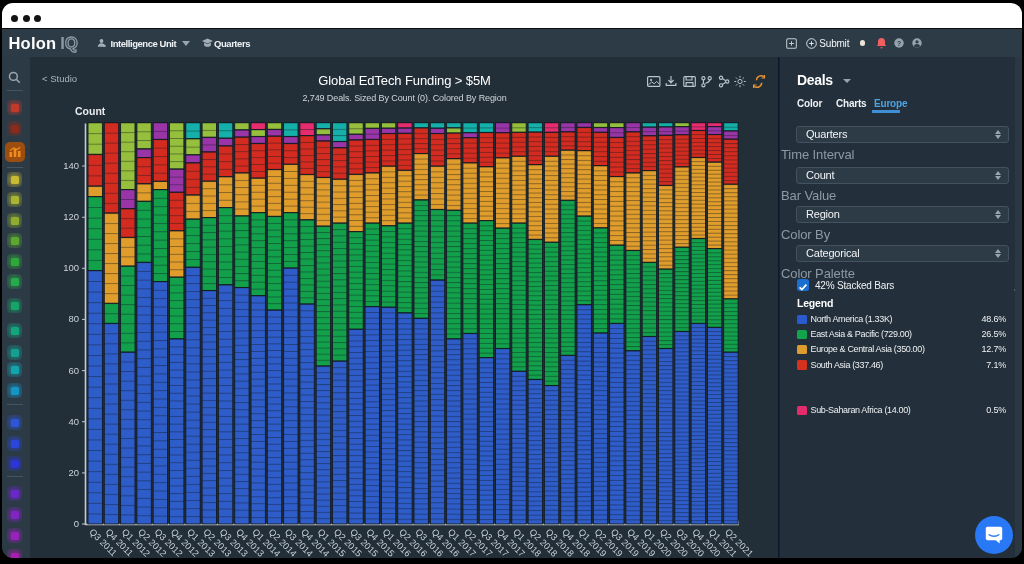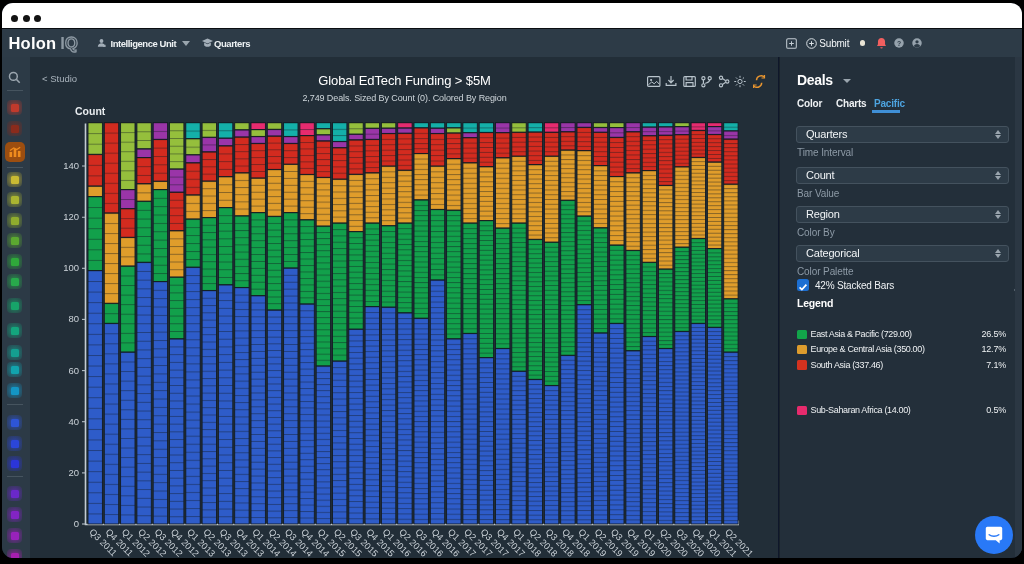--- a/index.html
+++ b/index.html
@@ -15,21 +15,21 @@
 #logo { left:6.5px; font-size:16.5px; font-weight:bold; letter-spacing:0.2px; color:#fdfdfd; }
 #logo .iq { color:#8d99a3; margin-left:4px; }
 #logo .q { color:transparent; -webkit-text-stroke:1.3px #8d99a3; }
 .navitem { font-size:9.5px; font-weight:bold; letter-spacing:-0.45px; color:#eef2f4; }
 #sidebar { position:absolute; left:0; top:54px; width:28px; height:501px; background:#2c3a46; }
 #content { position:absolute; left:28px; top:54px; width:748px; height:501px; background:#222e38; }
 #rpanel { position:absolute; left:777px; top:54px; width:242.5px; height:501px; background:#232f3a;
   border-left:1.5px solid #18212a; color:#e8ecef; }
 .sdiv { position:absolute; left:5px; width:16px; height:1px; background:#46545f; }
 
-.rlabel { position:absolute; left:17px; font-size:10px; letter-spacing:-0.1px; color:#8d9aa6;text-align:center; }
+.rlabel { position:absolute; left:1px; font-size:13px; letter-spacing:-0.1px; color:#8d9aa6;text-align:center; }
 .dd { position:absolute; left:16px; width:213px; height:17px; background:#2d3b47;
   border:1px solid #44525e; border-radius:3px; color:#f1f4f6; font-size:11px;
   line-height:15px; padding-left:9px; letter-spacing:-0.2px; }
 .dd i { position:absolute; right:7px; top:3px; width:0; height:0;
   border-left:3.2px solid transparent; border-right:3.2px solid transparent;
   border-bottom:4px solid #9aa5ae; }
 .dd b { position:absolute; right:7px; bottom:3px; width:0; height:0;
   border-left:3.2px solid transparent; border-right:3.2px solid transparent;
   border-top:4px solid #9aa5ae; }
 .tab { position:absolute; top:40.5px; font-size:10px; font-weight:bold; letter-spacing:-0.2px; color:#eef1f3; }
@@ -676,40 +676,45 @@
         </svg>
       </div>
   </div>
 
   <div id="rpanel">
     <div style="position:absolute;left:17px;top:15px;font-size:14px;font-weight:bold;letter-spacing:-0.3px;color:#fdfdfd">Deals
       <span style="display:inline-block;vertical-align:2.5px;margin-left:7px;width:0;height:0;border-left:4px solid transparent;border-right:4px solid transparent;border-top:4.5px solid #9aa5ae"></span>
     </div>
     <div class="tab" style="left:17px">Color</div>
     <div class="tab" style="left:56px">Charts</div>
-    <div class="tab" style="left:94px;color:#4da4e0">Pacific</div>
+    <div class="tab" style="left:94px;color:#4da4e0">Europe</div>
     <div style="position:absolute;left:92px;top:53px;width:28px;height:2.5px;background:#3f8fd6"></div>
 
     <div class="dd" style="top:69px">Quarters<i></i><b></b></div>
     <div class="rlabel" style="top:90px">Time Interval</div>
     <div class="dd" style="top:110px">Count<i></i><b></b></div>
     <div class="rlabel" style="top:131px">Bar Value</div>
     <div class="dd" style="top:149px">Region<i></i><b></b></div>
     <div class="rlabel" style="top:170px">Color By</div>
     <div class="dd" style="top:188px">Categorical<i></i><b></b></div>
     <div class="rlabel" style="top:209px">Color Palette</div>
 
     <div style="position:absolute;left:17px;top:222px;width:12px;height:12px;border-radius:2.5px;background:#1c6fd2">
       <svg width="12" height="12" viewBox="0 0 12 12" fill="none" stroke="#fff" stroke-width="1.7">
           <path d="M2.6 6.3l2.3 2.3 4.5-5"></path>
         </svg>
     </div>
     <div style="position:absolute;left:35px;top:223px;font-size:10px;letter-spacing:-0.2px;color:#eef1f3">42% Stacked Bars</div>
 
     <div style="position:absolute;left:17px;top:240px;font-size:10.5px;font-weight:bold;letter-spacing:-0.2px;color:#fdfdfd">Legend</div>
+    <div class="lgrow" style="top:257.0px">
+        <span class="lgsw" style="background:#2b5ad0"></span>
+        <span class="lgtx">North America (1.33K)</span>
+        <span class="lgpc">48.6%</span>
+      </div>
       <div class="lgrow" style="top:272.2px">
         <span class="lgsw" style="background:#12a44a"></span>
         <span class="lgtx">East Asia &amp; Pacific (729.00)</span>
         <span class="lgpc">26.5%</span>
       </div>
       <div class="lgrow" style="top:287.3px">
         <span class="lgsw" style="background:#dd9c2d"></span>
         <span class="lgtx">Europe &amp; Central Asia (350.00)</span>
         <span class="lgpc">12.7%</span>
       </div>

